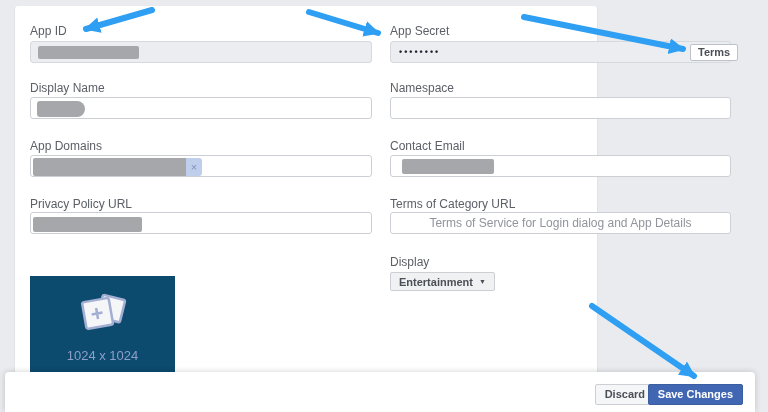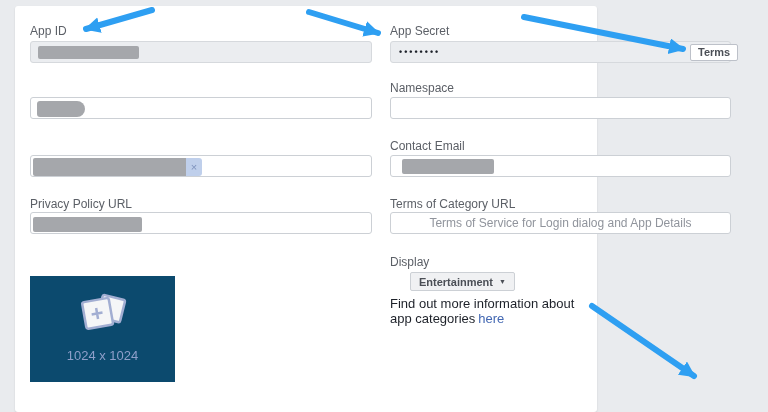--- a/index.html
+++ b/index.html
@@ -42,21 +42,21 @@
         border:1px solid #bdc1c9;border-radius:2px;font-size:11px;font-weight:bold;color:#4b4f56;
         line-height:15px;box-sizing:border-box;cursor:pointer;}
 
   
   .icon-drop{position:absolute;left:15px;top:270px;width:145px;height:106px;background:#0c4a6e;
         text-align:center;cursor:pointer;}
   .icon-drop svg{margin-top:14px;}
   .drop-size{font-size:13px;color:#8f9fca;margin-top:2px;}
 
   
-  .cat-btn{position:absolute;left:395px;top:266px;height:19px;display:inline-flex;align-items:center;
+  .cat-btn{position:absolute;left:375px;top:266px;height:19px;display:inline-flex;align-items:center;
         padding:0 8px;background:#f0f1f3;border:1px solid #ccd0d5;border-radius:2px;cursor:pointer;box-sizing:border-box;}
   .cat-btn .cat-label{font-size:11px;font-weight:bold;color:#4b4f56;}
   .cat-btn .caret{font-size:7px;color:#4b4f56;margin-left:6px;}
   .help{position:absolute;left:375px;top:290px;font-size:13px;color:#1d2129;}
   .help a{color:#4267b2;text-decoration:none;margin-left:3px;cursor:pointer;}
 
   
   .footer{position:absolute;left:5px;top:372px;width:750px;height:40px;background:#fff;
         border-radius:4px 4px 0 0;box-shadow:0 0 6px rgba(0,0,0,.18);z-index:5;}
   .btn{position:absolute;top:12px;height:21px;font-size:11px;font-weight:bold;border-radius:2px;
@@ -77,26 +77,28 @@
     <div class="lbl colL r1l">App ID</div>
     <div class="box disabled colL r1b">
       <span class="blob blob-appid" style="position:absolute;left:7px;top:4px;"></span>
     </div>
 
     <div class="lbl colR r1l">App Secret</div>
     <div class="box disabled colR r1b"></div>
     <span class="dots">••••••••</span>
     <button class="show-btn">Terms</button>
 
+    <div class="lbl colL r2l">Display Name</div>
     <div class="box colL r2b"></div>
     <span class="blob blob-display"></span>
 
     <div class="lbl colR r2l">Namespace</div>
     <input class="box colR r2b" value="" style="">
 
+    <div class="lbl colL r3l">App Domains</div>
     <div class="box colL r3b"></div>
     <span class="domain-token-x">×</span>
     <span class="blob blob-domains"></span>
 
     <div class="lbl colR r3l">Contact Email</div>
     <div class="box colR r3b"></div>
     <span class="blob blob-email"></span>
 
     <div class="lbl colL r4l">Privacy Policy URL</div>
     <div class="box colL r4b"></div>
@@ -114,26 +116,27 @@
         <path d="M24 18 v11 M18.5 23.5 h11" stroke="#a2aed2" stroke-width="2.5" fill="none" transform="rotate(-10 24 23)"></path>
       </svg>
       <div class="drop-size">1024 x 1024</div>
     </div>
 
     <div class="lbl colR r5l">Display</div>
     <button class="cat-btn">
       <span class="cat-label">Entertainment</span>
       <span class="caret">▼</span>
     </button>
-    <div class="help">
-      <span>Find out more information about app categories</span><a>here</a>
-    </div>
 
   </div>
 
+  <div class="footer">
+    <button class="btn btn-discard">Discard</button>
+    <button class="btn btn-save">Save Changes</button>
+  </div>
 
   <svg class="arrows">
     <defs>
       <marker id="ah" markerUnits="userSpaceOnUse" markerWidth="20" markerHeight="18" refX="14" refY="8" orient="auto">
         <path d="M0,0 L16,8 L0,16 Z" fill="#2e9ff2"></path>
       </marker>
     </defs>
     <line x1="152" y1="10" x2="86" y2="29" stroke="#2e9ff2" stroke-width="6" stroke-linecap="round" marker-end="url(#ah)"></line>
     <line x1="309" y1="12" x2="378" y2="33" stroke="#2e9ff2" stroke-width="6" stroke-linecap="round" marker-end="url(#ah)"></line>
     <line x1="524" y1="17" x2="683" y2="49" stroke="#2e9ff2" stroke-width="6" stroke-linecap="round" marker-end="url(#ah)"></line>

